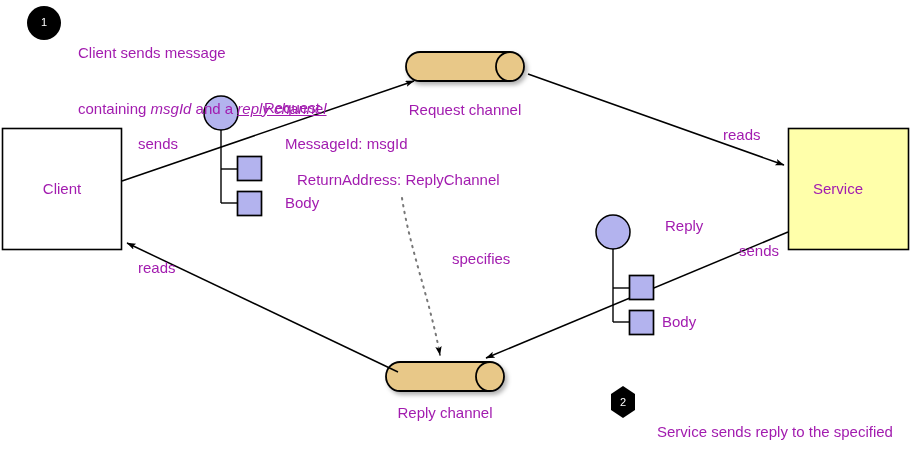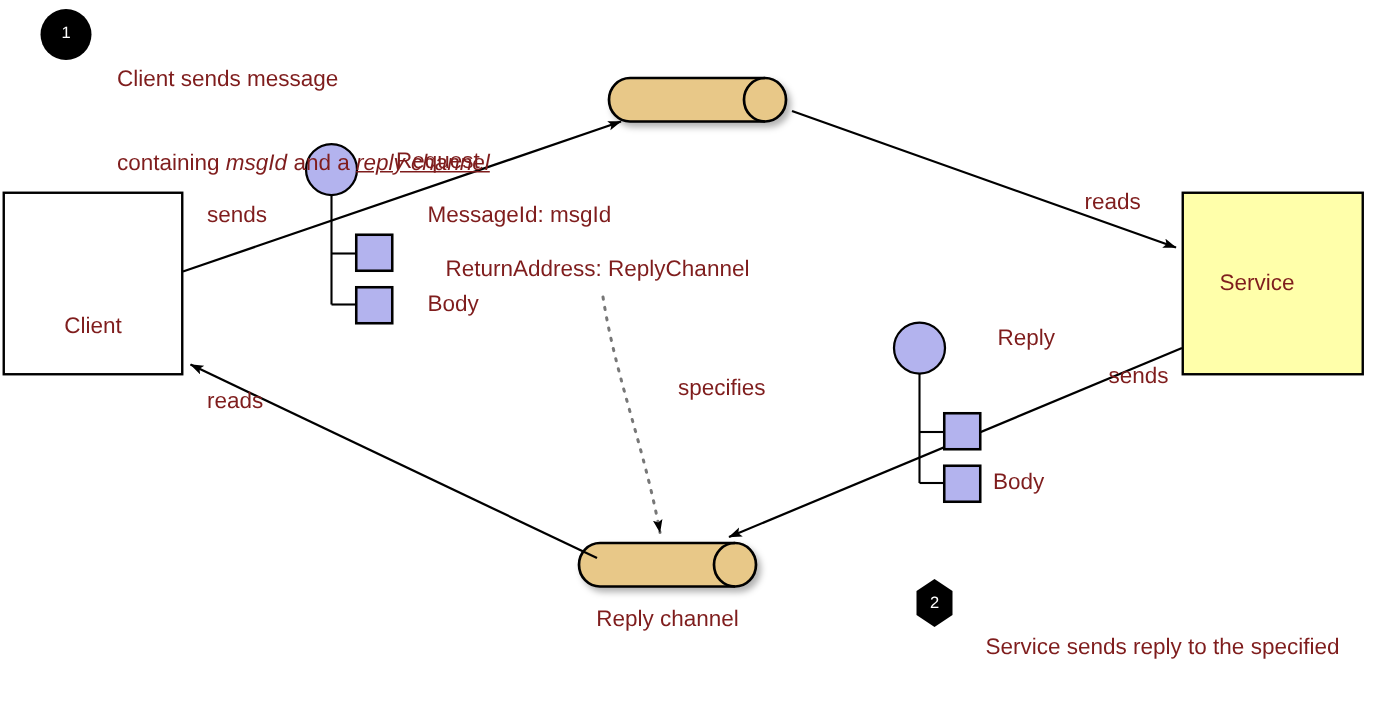--- a/index.html
+++ b/index.html
@@ -20,21 +20,21 @@
   }
   svg.layer {
     position: absolute;
     left: 0;
     top: 0;
     width: 919px;
     height: 467px;
   }
   .txt {
     position: absolute;
-    color: #7f1d1d;
+    color: #a21caf;
     font-family: "Liberation Sans", sans-serif;
     white-space: pre;
     line-height: 1.22;
   }
   .edge-label {
     font-size: 15px;
   }
   .node-label {
     font-size: 15px;
   }
@@ -133,24 +133,25 @@
       <rect x="629.5" y="275.5" width="24" height="24" fill="#b3b3ee" stroke="#000000" stroke-width="1.7"></rect>
       <rect x="629.5" y="310.5" width="24" height="24" fill="#b3b3ee" stroke="#000000" stroke-width="1.7"></rect>
     </g>
 
     
     <circle cx="44" cy="23" r="17" fill="#000000"></circle>
 
     <polygon points="623,386 635,394 635,410 623,418 611,410 611,394" fill="#000000"></polygon>
   </svg>
 
-  <div class="txt node-label" style="left:2px; top:180px; width:120px; text-align:center;margin-top:29px;">Client</div>
+  <div class="txt node-label" style="left:2px; top:180px; width:120px; text-align:center;">Client</div>
 
   <div class="txt node-label" style="left:788px; top:180px; width:100px; text-align:center;">Service</div>
 
+  <div class="txt node-label" style="left:385px; top:101px; width:160px; text-align:center;">Request channel</div>
 
   <div class="txt node-label" style="left:365px; top:404px; width:160px; text-align:center;">Reply channel</div>
 
   <div class="txt edge-label" style="left:138px; top:135px;">sends</div>
 
   <div class="txt edge-label" style="left:723px; top:126px;">reads</div>
 
   <div class="txt edge-label" style="left:739px; top:242px;">sends</div>
 
   <div class="txt edge-label" style="left:138px; top:259px;">reads</div>

